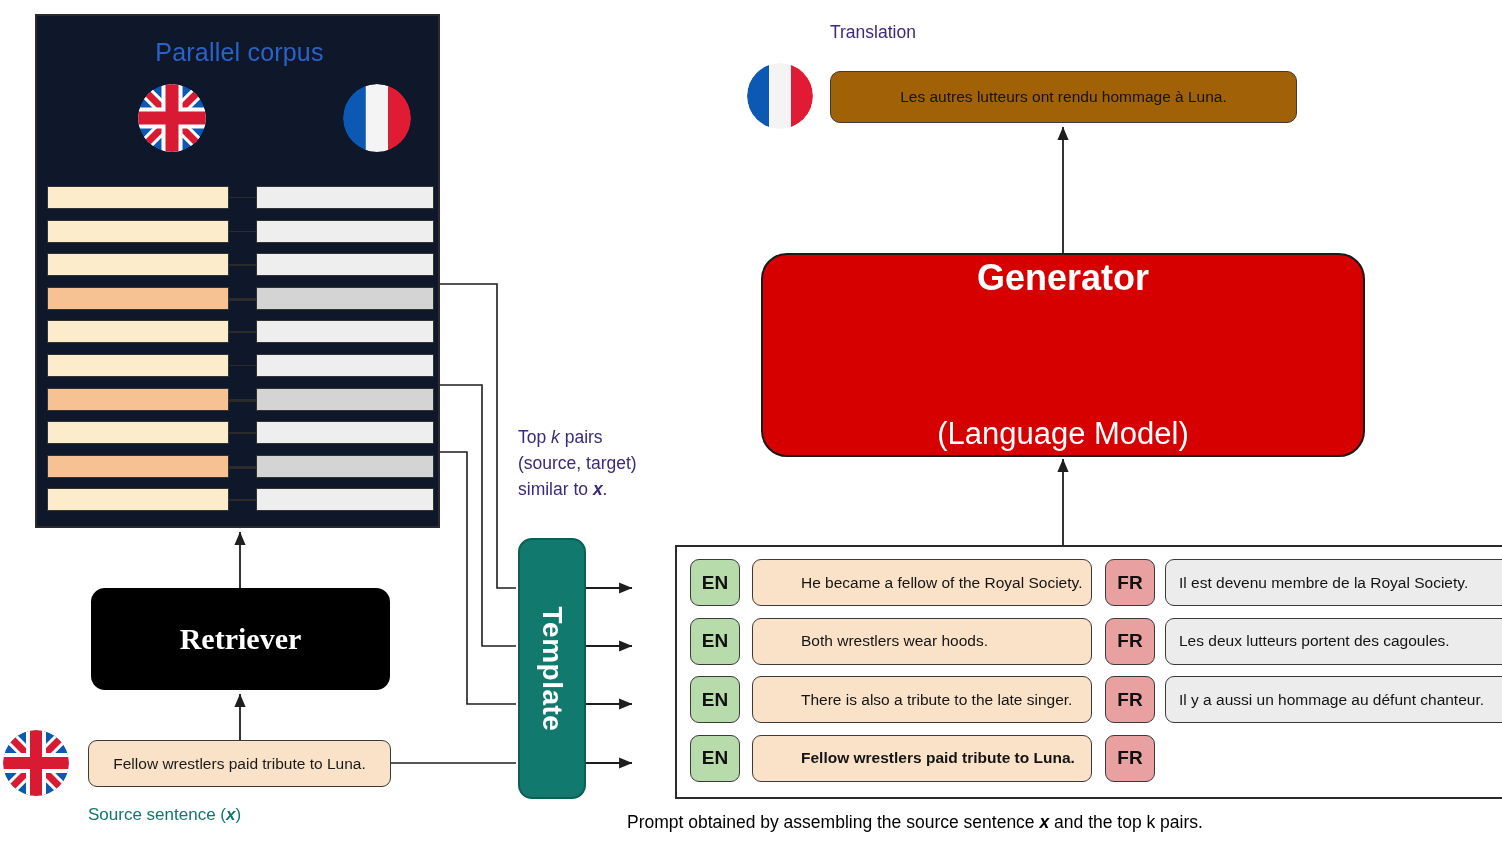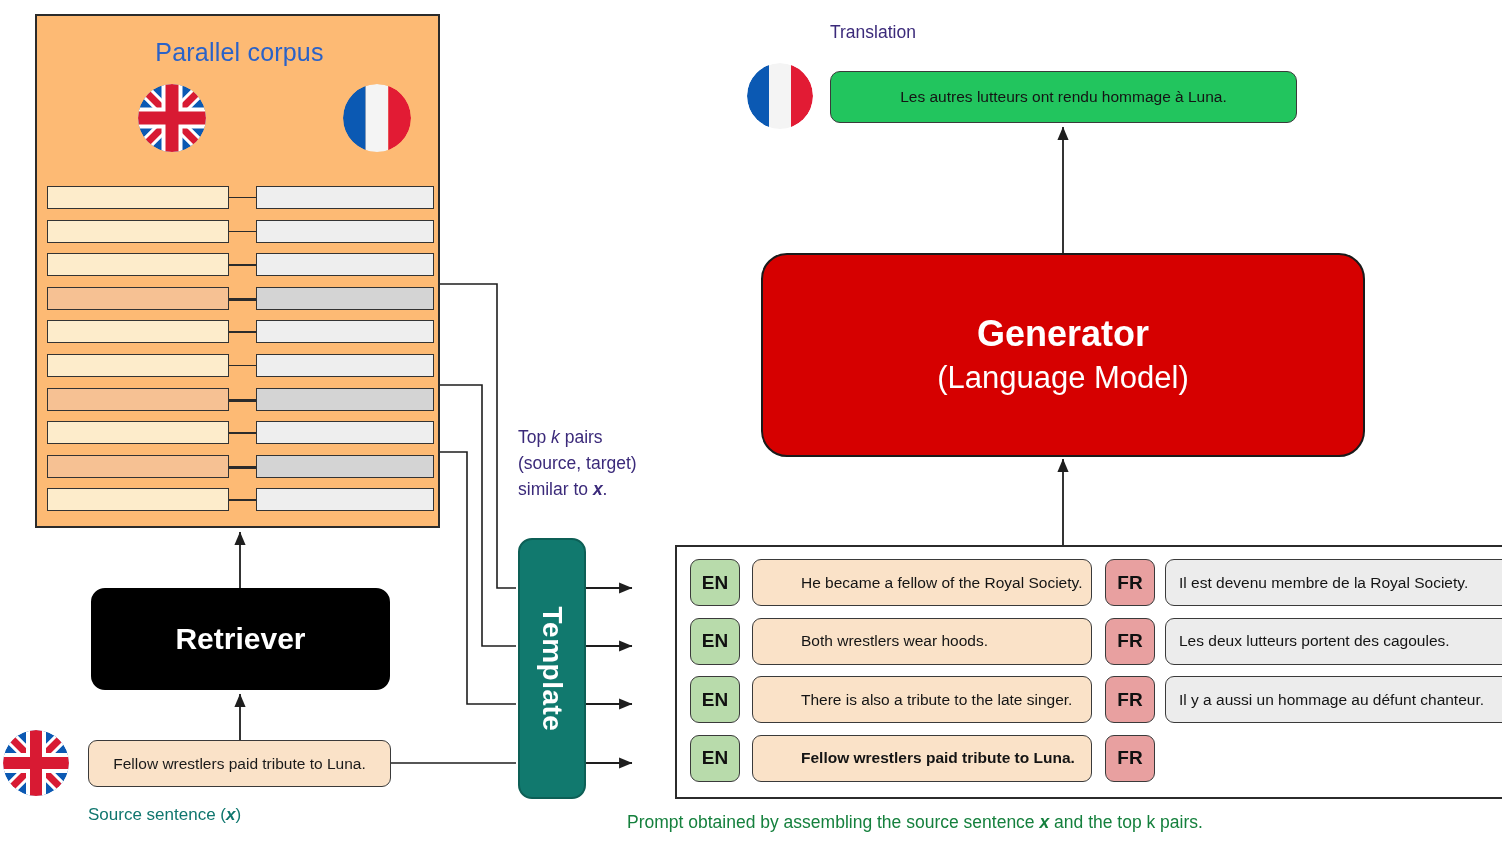--- a/index.html
+++ b/index.html
@@ -27,21 +27,21 @@
     position: absolute; left: 0; top: 0;
     width: 1502px; height: 849px;
     pointer-events: none;
   }
 
   
   #corpus-panel {
     left: 35px; top: 14px;
     width: 405px; height: 514px;
     border: 2.5px solid #2b2b2b;
-    background: #fdba74;
+    background: #0f172a;
   }
   #corpus-title {
     position: absolute;
     left: 0; top: 22px;
     width: 405px;
     text-align: center;
     color: #2a62c8;
     font-size: 25px;
     letter-spacing: .2px;
   }
@@ -69,21 +69,21 @@
   
   #retriever {
     left: 91px; top: 588px;
     width: 299px; height: 102px;
     background: #000000;
     border: 2px solid #000;
     border-radius: 14px;
     color: #ffffff;
     font-size: 30px;
     font-weight: bold;
-    display: flex; align-items: center; justify-content: center;
+    display: flex; align-items: center; justify-content: center; font-family: Liberation Serif, serif;
   }
 
   
   #flag-en-source { left: 3px; top: 730px; width: 66px; height: 66px; }
   #source-box {
     left: 88px; top: 740px;
     width: 303px; height: 47px;
     background: #fae2c8;
     border: 1.8px solid #3a3a3a;
     border-radius: 9px;
@@ -157,49 +157,49 @@
     color: #141414;
     overflow: hidden;
     white-space: nowrap;
   }
   .sent-en { left: 75px; width: 340px; background: #fae2c8; padding-left: 48px; }
   .sent-fr { left: 488px; width: 370px; background: #ececec; }
   .sent-bold { font-weight: bold; }
 
   #prompt-caption {
     left: 627px; top: 812px;
-    color: #15803d;
+    color: #000000;
     font-size: 17.5px;
   }
 
   
   #generator {
     left: 761px; top: 253px;
     width: 604px; height: 204px;
     background: #d60000;
     border: 2.5px solid #1a1a1a;
     border-radius: 26px;
     display: flex; flex-direction: column;
-    align-items: center; justify-content: center;
+    align-items: center; justify-content: space-between;
     color: #ffffff;
   }
   #generator-title { font-size: 36px; font-weight: bold; line-height: 46px; }
   #generator-sub { font-size: 31px; line-height: 42px; }
 
   
   #translation-caption {
     left: 830px; top: 22px;
     color: #3b2a7a;
     font-size: 17.5px;
   }
   #flag-fr-out { left: 747px; top: 63px; width: 66px; height: 66px; }
   #translation-box {
     left: 830px; top: 71px;
     width: 467px; height: 52px;
-    background: #22c55e;
+    background: #a16207;
     border: 1.8px solid #3a3a3a;
     border-radius: 10px;
     display: flex; align-items: center; justify-content: center;
     font-size: 15.5px;
     color: #141414;
   }
 </style>
 </head>
 <body>
 

